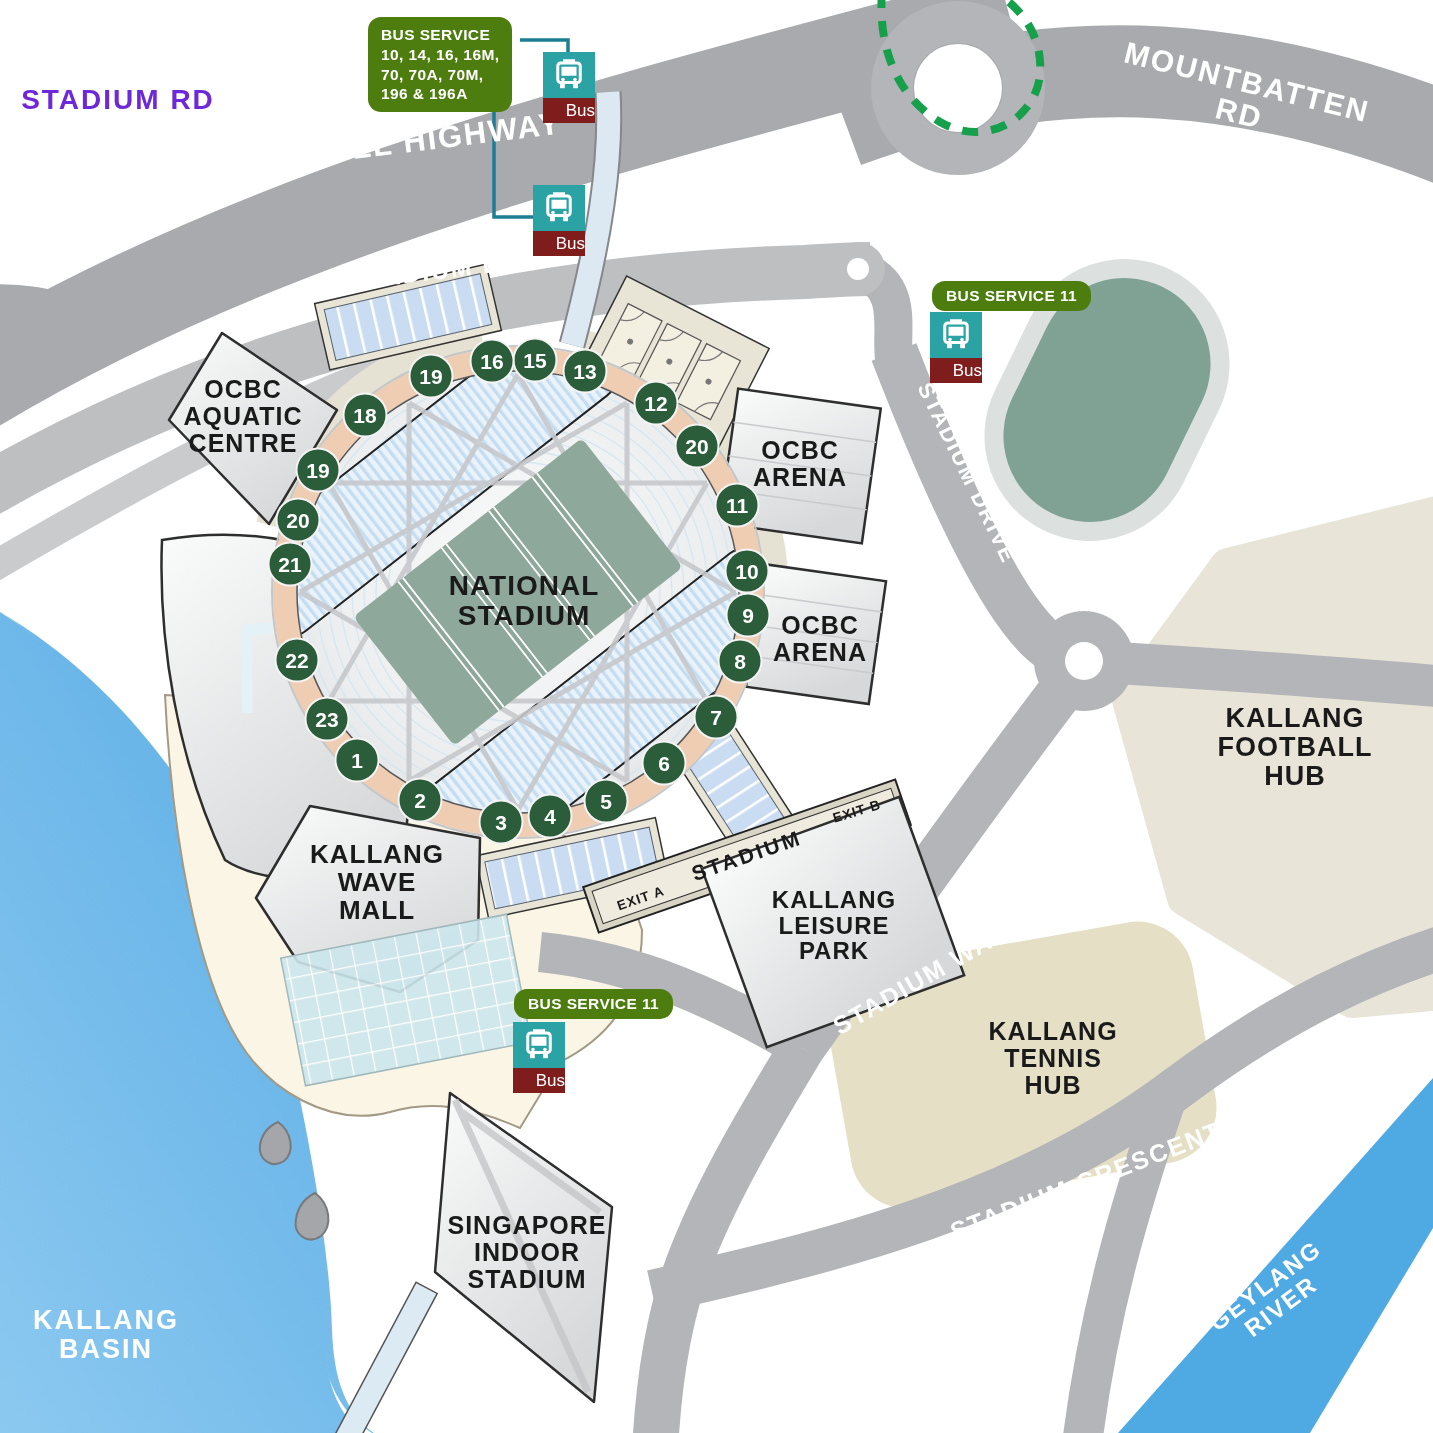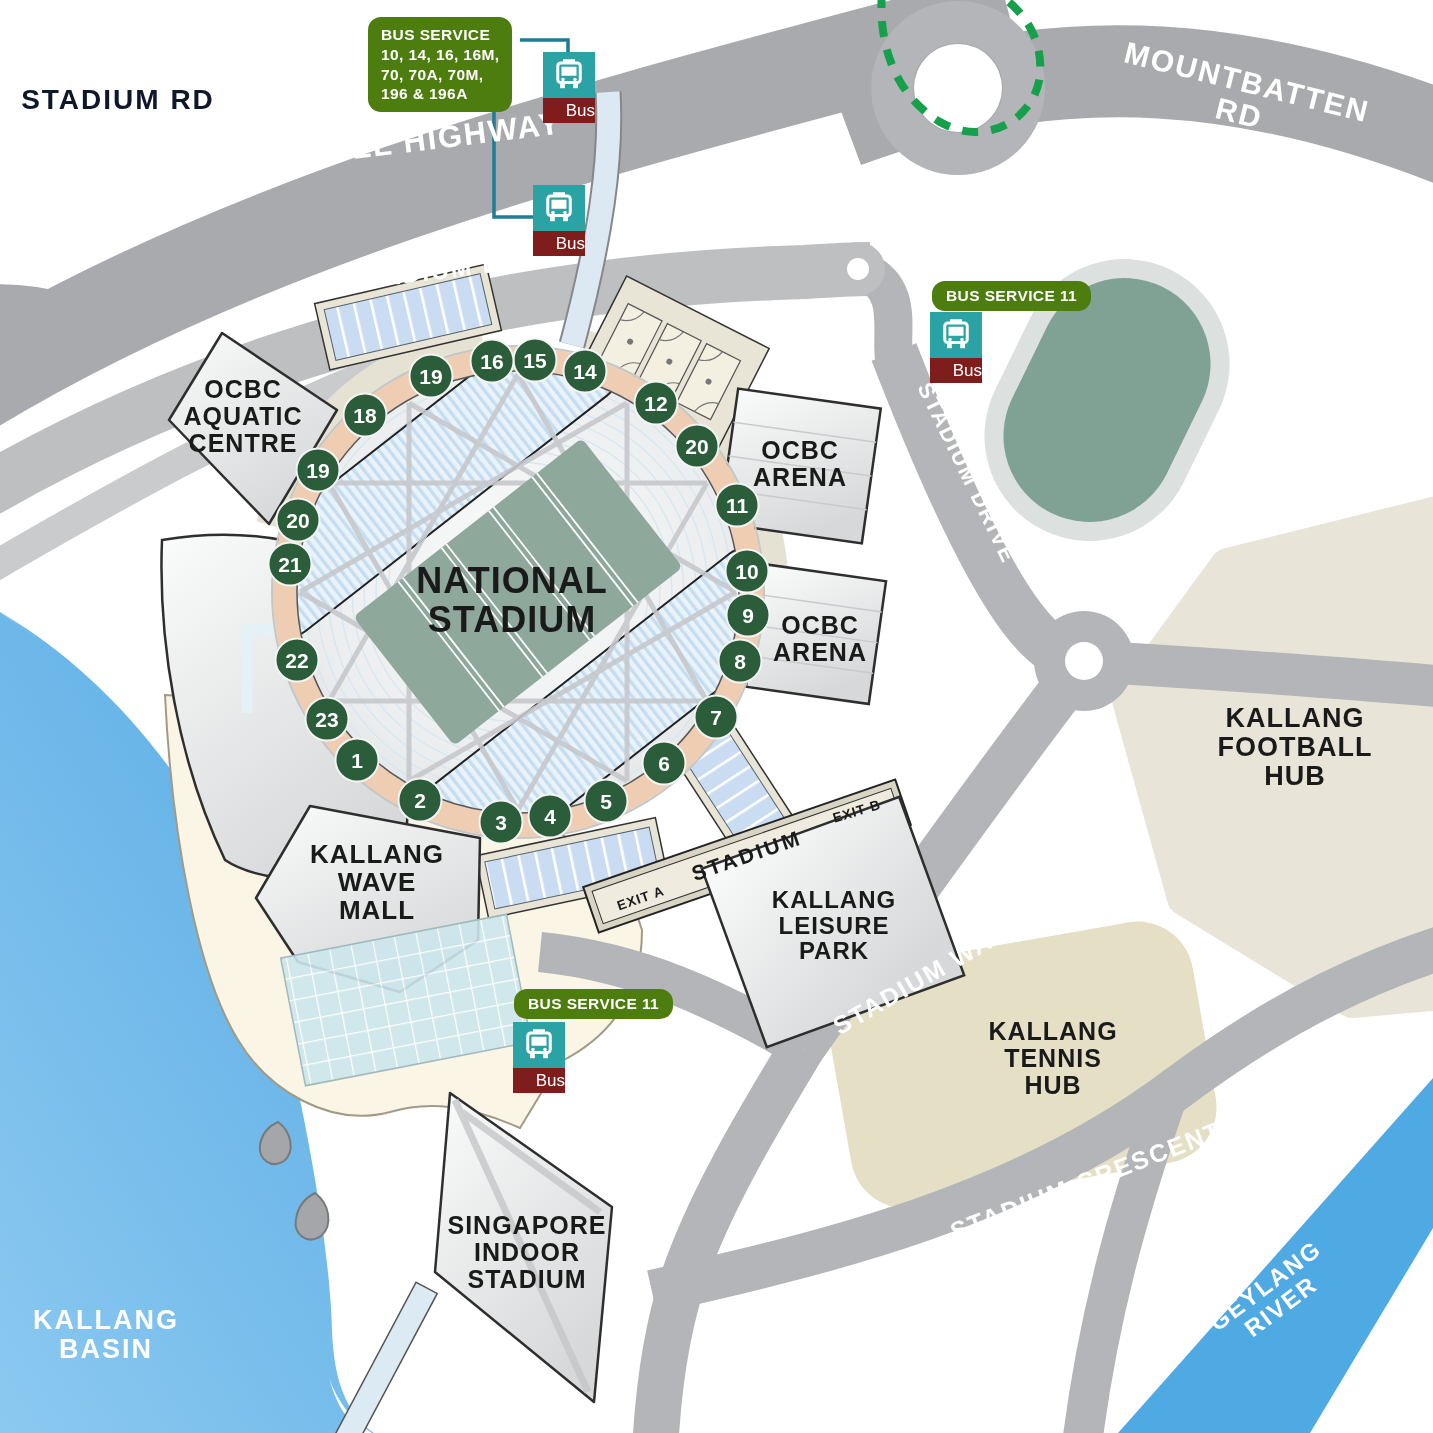--- a/index.html
+++ b/index.html
@@ -3,21 +3,21 @@
 <meta charset="utf-8">
 <style>
   html,body{margin:0;padding:0;background:#fff;}
   .stage{position:relative;width:1433px;height:1433px;overflow:hidden;background:#fff;
          font-family:"Liberation Sans",sans-serif;}
   .stage svg.mapart{position:absolute;left:0;top:0;}
   .label{position:absolute;transform:translate(-50%,-50%) rotate(var(--r,0deg));
          font-weight:bold;white-space:pre-line;text-align:center;line-height:1.07;
          letter-spacing:1px;color:#1A1A1A;z-index:6;}
   .road-label{color:#FFFFFF;letter-spacing:2px;z-index:5;}
-  .gray-label{color:#0f172a;letter-spacing:2px;}
+  .gray-label{color:#6d28d9;letter-spacing:2px;}
   .water-label{color:#FFFFFF;z-index:5;}
   .gate{position:absolute;width:41px;height:41px;border-radius:50%;background:#2B5D3A;
         border:2px solid #F4F4F4;color:#fff;display:flex;align-items:center;justify-content:center;
         font-weight:bold;font-size:21px;transform:translate(-50%,-50%);z-index:7;}
   .busstop{position:absolute;width:52px;z-index:8;}
   .bus-ico{height:46px;background:#2BA2A4;display:flex;align-items:center;justify-content:center;}
   .bus-ico svg{width:36px;height:36px;display:block;}
   .bus-band{height:25px;background:#7f1d1d;color:#fff;font-weight:normal;font-size:17px;
             line-height:25px;text-align:right;}
   .svc{position:absolute;background:#4d7c0f;color:#fff;font-weight:bold;border-radius:13px;
@@ -214,21 +214,21 @@
 <div class="label road-label" style="left:458px;top:268px;font-size:25px;--r:-7deg;">STADIUM DRIVE</div>
 <div class="label road-label" style="left:1243px;top:98px;font-size:30px;--r:14deg;">MOUNTBATTEN RD</div>
 <div class="label road-label" style="left:967px;top:473px;font-size:22px;--r:64deg;">STADIUM DRIVE</div>
 <div class="label road-label" style="left:929px;top:974px;font-size:25px;--r:-30deg;">STADIUM WALK</div>
 <div class="label road-label" style="left:1086px;top:1181px;font-size:25px;--r:-21deg;">STADIUM CRESCENT</div>
 <div class="label water-label" style="left:106px;top:1335px;font-size:27px;letter-spacing:2px;">KALLANG
 BASIN</div>
 <div class="label water-label" style="left:1273px;top:1296px;font-size:24px;--r:-37deg;letter-spacing:2px;">GEYLANG
 RIVER</div>
 
-<div class="label" style="left:512px;top:601px;font-size:36px;">NATIONAL
+<div class="label" style="left:524px;top:601px;font-size:28px;">NATIONAL
 STADIUM</div>
 <div class="label" style="left:243px;top:416px;font-size:25px;">OCBC
 AQUATIC
 CENTRE</div>
 <div class="label" style="left:800px;top:464px;font-size:25px;">OCBC
 ARENA</div>
 <div class="label" style="left:820px;top:639px;font-size:25px;">OCBC
 ARENA</div>
 <div class="label" style="left:377px;top:883px;font-size:26px;">KALLANG
 WAVE
@@ -321,21 +321,21 @@
       <div class="gate" style="left: 550px; top: 816px;">4</div>
       <div class="gate" style="left: 606px; top: 801px;">5</div>
       <div class="gate" style="left: 664px; top: 763px;">6</div>
       <div class="gate" style="left: 716px; top: 717px;">7</div>
       <div class="gate" style="left: 740px; top: 661px;">8</div>
       <div class="gate" style="left: 748px; top: 615px;">9</div>
       <div class="gate" style="left: 747px; top: 571px;">10</div>
       <div class="gate" style="left: 737px; top: 505px;">11</div>
       <div class="gate" style="left: 697px; top: 446px;">20</div>
       <div class="gate" style="left: 656px; top: 403px;">12</div>
-      <div class="gate" style="left: 585px; top: 371px;">14</div>
+      <div class="gate" style="left: 585px; top: 371px;">13</div>
       <div class="gate" style="left: 535px; top: 360px;">15</div>
       <div class="gate" style="left: 492px; top: 361px;">16</div>
       <div class="gate" style="left: 431px; top: 376px;">19</div>
       <div class="gate" style="left: 365px; top: 415px;">18</div>
       <div class="gate" style="left: 318px; top: 470px;">19</div>
       <div class="gate" style="left: 298px; top: 520px;">20</div>
       <div class="gate" style="left: 290px; top: 564px;">21</div>
       <div class="gate" style="left: 297px; top: 660px;">22</div>
       <div class="gate" style="left: 327px; top: 719px;">23</div>
     </div>

